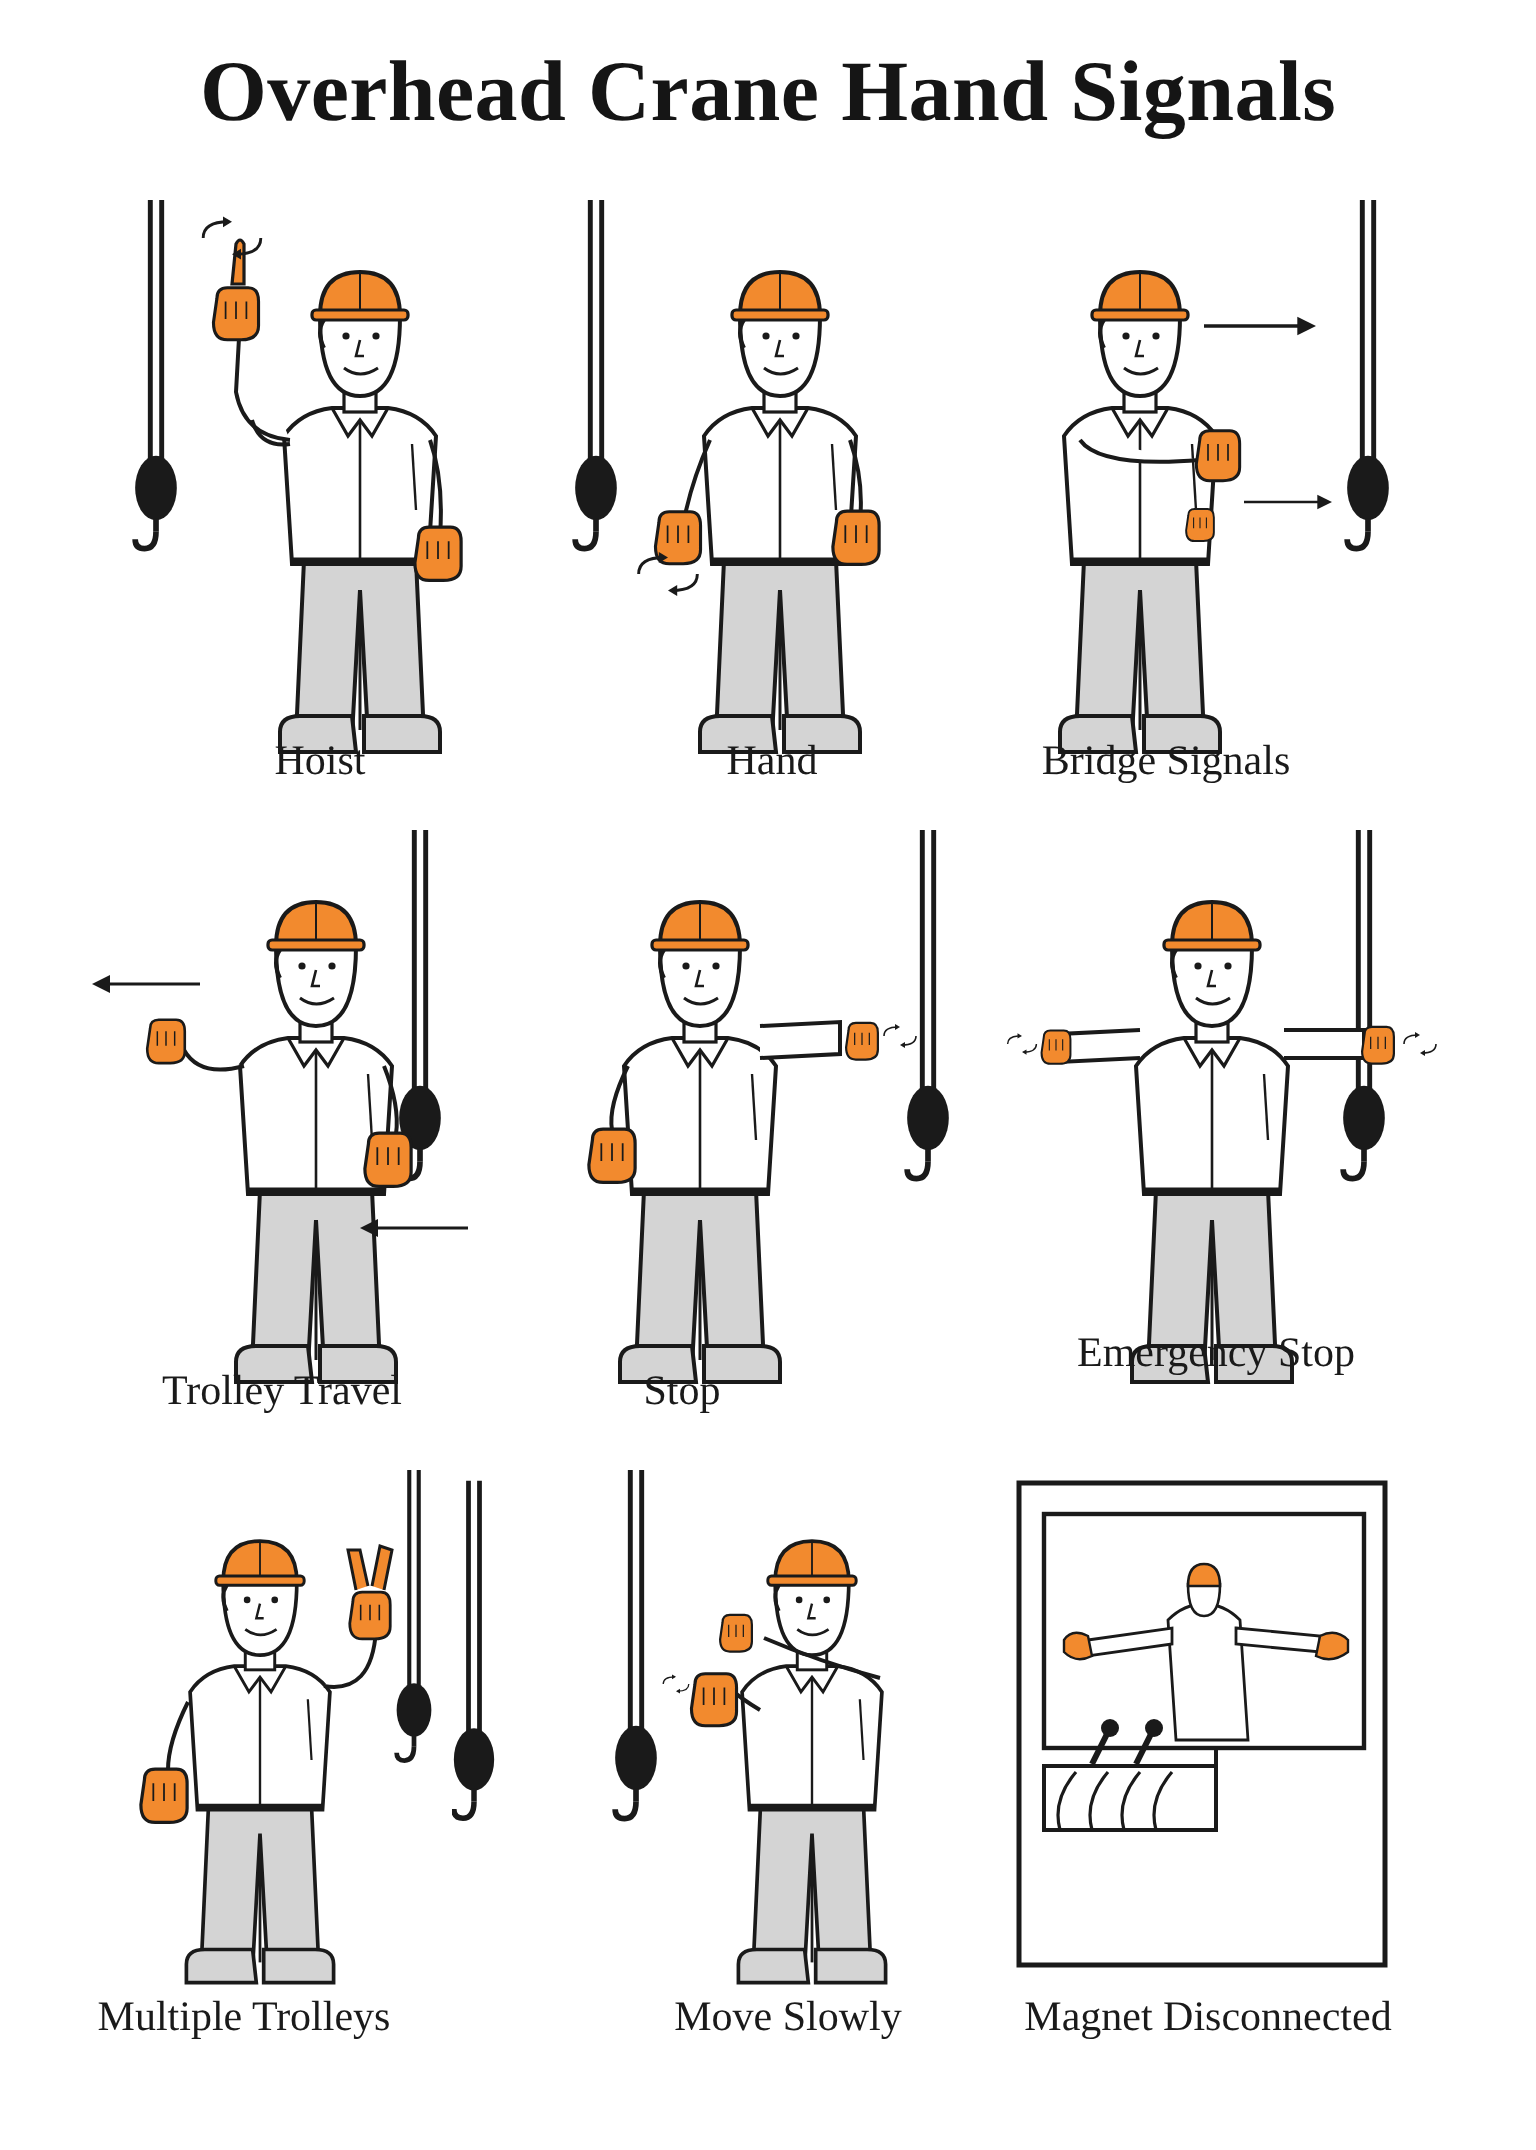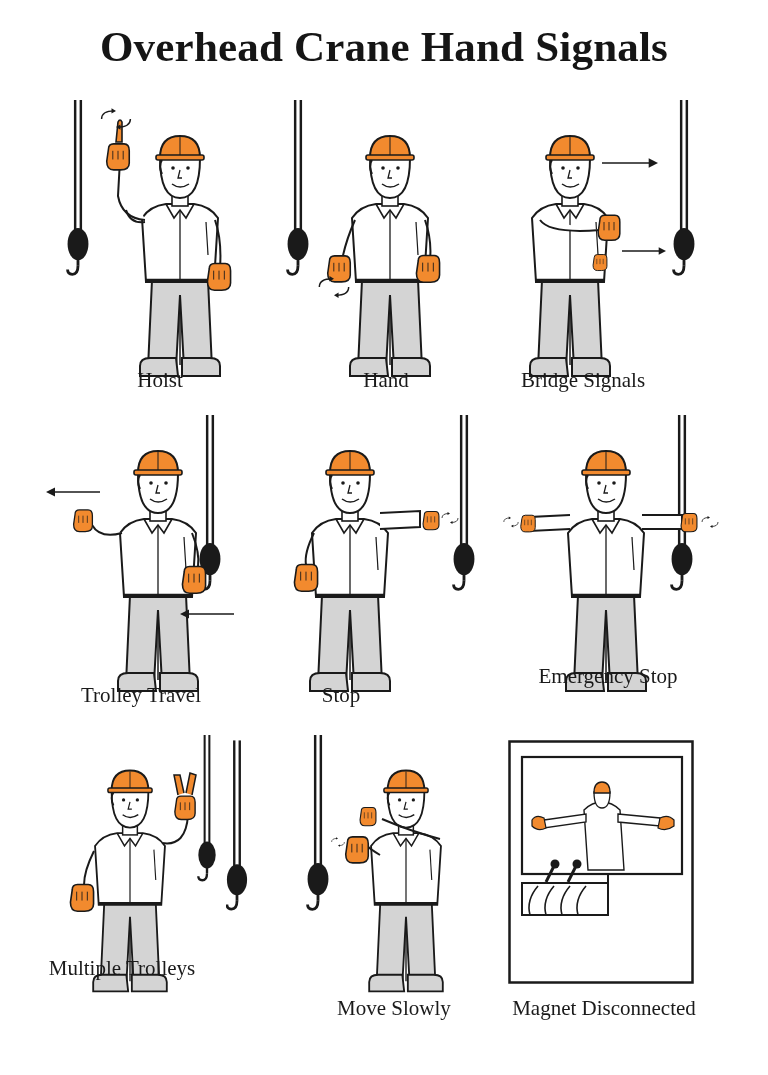--- a/index.html
+++ b/index.html
@@ -168,21 +168,21 @@
     <use href="#hook" x="156" y="0" width="22" height="150"></use>
     <use href="#hook" x="186" y="0" width="22" height="185"></use>
     <use href="#worker" x="20" y="30" width="140" height="230"></use>
     <path d="M122 108 Q146 112 148 80" fill="#ffffff" stroke="#1a1a1a" stroke-width="2"></path>
     <use href="#glove" x="132" y="58" width="26" height="28"></use>
     <path d="M138 60 L134 40 L140 40 L144 58 M146 58 L150 38 L156 40 L152 60" fill="#f28a2e" stroke="#1a1a1a" stroke-width="1.5"></path>
     <path d="M54 116 Q44 136 44 150" fill="none" stroke="#1a1a1a" stroke-width="2"></path>
     <use href="#glove" x="28" y="146" width="28" height="32"></use>
   </svg>
 </div>
-<div class="label" style="left:122px;top:956px;">Multiple Trolleys</div>
+<div class="label" style="left:122px;top:996px;">Multiple Trolleys</div>
 
 <div class="panel" style="left:300px;top:735px;width:180px;height:260px;">
   <svg width="180" height="260">
     <use href="#hook" x="6" y="0" width="24" height="180"></use>
     <use href="#worker" x="36" y="30" width="140" height="230"></use>
     <path d="M140 104 Q110 96 82 84" fill="none" stroke="#1a1a1a" stroke-width="2"></path>
     <use href="#glove" x="48" y="70" width="40" height="22"></use>
     <path d="M80 120 Q70 114 66 110" fill="none" stroke="#1a1a1a" stroke-width="2"></path>
     <use href="#glove" x="44" y="98" width="26" height="32"></use>
     <use href="#circ" x="30" y="96" width="16" height="22"></use>

